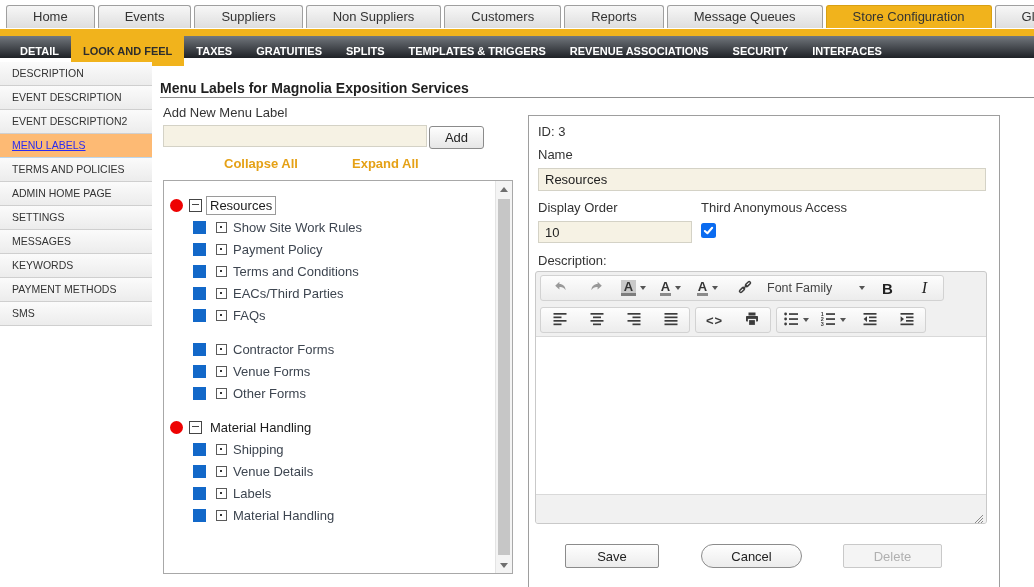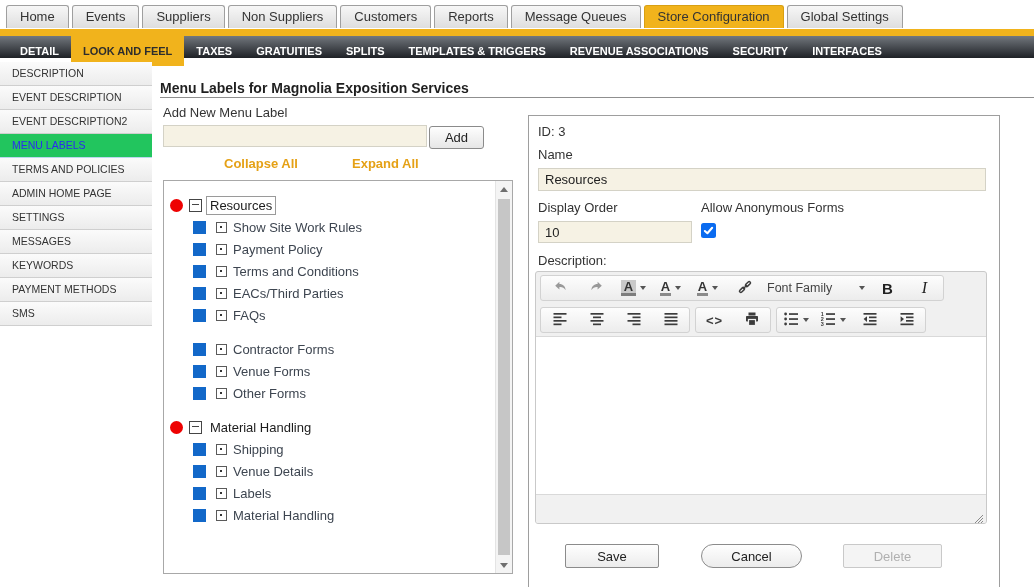--- a/index.html
+++ b/index.html
@@ -4,35 +4,35 @@
 <style>
   html,body{margin:0;padding:0;}
   body{
     width:1034px;height:587px;position:relative;overflow:hidden;
     background:#fff;font-family:"Liberation Sans",sans-serif;
     -webkit-font-smoothing:antialiased;
   }
   
   #topnav{position:absolute;top:0;left:0;width:100%;height:29px;background:#fff;padding-left:4px;box-sizing:border-box;white-space:nowrap;}
   .toptab{
-    display:inline-block;margin:5px 1px 0 2px;height:22px;line-height:22px;padding:0 13px;
+    display:inline-block;margin:5px 1px 0 2px;height:22px;line-height:22px;padding:0 26px;
     background:linear-gradient(#f7f7f7,#dedede);border:1px solid #9f9f9f;border-bottom:none;
     border-radius:3px 3px 0 0;font-size:13px;color:#333;cursor:pointer;vertical-align:bottom;
   }
   .toptab.active{background:#f1b31c;border-color:#d8a013;}
   #yellowstrip{position:absolute;top:29px;left:0;width:100%;height:7px;background:#f1b31c;}
   
   #subnav{position:absolute;top:36px;left:0;width:100%;height:22px;background:linear-gradient(#72777d,#1e2126);display:flex;padding-left:8px;box-sizing:border-box;}
   .subtab{height:22px;line-height:23px;padding:4px 12px;color:#fff;font-size:11px;font-weight:bold;cursor:pointer;}
   .subtab.active{background:#f1b31c;color:#2d2d2d;}
   
   #sidebar{position:absolute;top:62px;left:0;width:152px;}
   .side-item{height:23px;line-height:23px;padding-left:12px;font-size:10.5px;color:#333;
     background:linear-gradient(#fbfbfb,#ececec);border-bottom:1px solid #cfcfcf;cursor:pointer;}
-  .side-item.active{background:#22c55e;color:#2b2bf0;border-bottom-color:#bcd7ee;}
+  .side-item.active{background:#fdba74;color:#2b2bf0;border-bottom-color:#bcd7ee;text-decoration:underline;}
   
   #page-title{position:absolute;left:160px;top:80px;font-size:14px;font-weight:bold;color:#1f1f1f;}
   #title-rule{position:absolute;left:160px;top:97px;right:0;border-top:1px solid #8f8f8f;}
   
   #add-label{position:absolute;left:163px;top:105px;font-size:13px;color:#333;}
   #add-input{position:absolute;left:163px;top:125px;width:252px;height:20px;background:#f6f2e4;border:1px solid #d4d2c6;font-size:13px;padding:0 5px;font-family:"Liberation Sans",sans-serif;}
   #add-btn{position:absolute;left:429px;top:126px;width:55px;height:23px;font-size:13px;color:#222;
     background:linear-gradient(#fefefe,#e6e6e6);border:1px solid #8b8b8b;border-radius:3px;cursor:pointer;}
   .treelink{position:absolute;top:156px;font-size:13px;font-weight:bold;color:#e5a116;cursor:pointer;}
   #collapse-all{left:224px;}
@@ -215,21 +215,21 @@
         <div class="tri-down"></div>
       </div>
   </div>
 </div>
 
 <div id="detail-panel">
   <div class="dp-abs" style="left:9px;top:8px;">ID: 3</div>
   <div class="dp-abs" style="left:9px;top:31px;">Name</div>
   <input id="name-input" class="dp-input" type="text" value="Resources" style="">
   <div class="dp-abs" style="left:9px;top:84px;">Display Order</div>
-  <div class="dp-abs" style="left:172px;top:84px;">Allow Anonymous Forms</div>
+  <div class="dp-abs" style="left:172px;top:84px;">Third Anonymous Access</div>
   <input id="do-input" class="dp-input" type="text" value="10" style="">
   <div id="anon-checkbox">
     <svg width="11" height="11" viewBox="0 0 12 12">
         <polyline points="2,6.5 4.8,9 10,3" fill="none" stroke="#fff" stroke-width="2.2" stroke-linecap="round" stroke-linejoin="round"></polyline>
       </svg>
   </div>
   <div class="dp-abs" style="left:9px;top:137px;">Description:</div>
 
   <div id="editor">
     <div class="tb-row" id="tb-row1">

